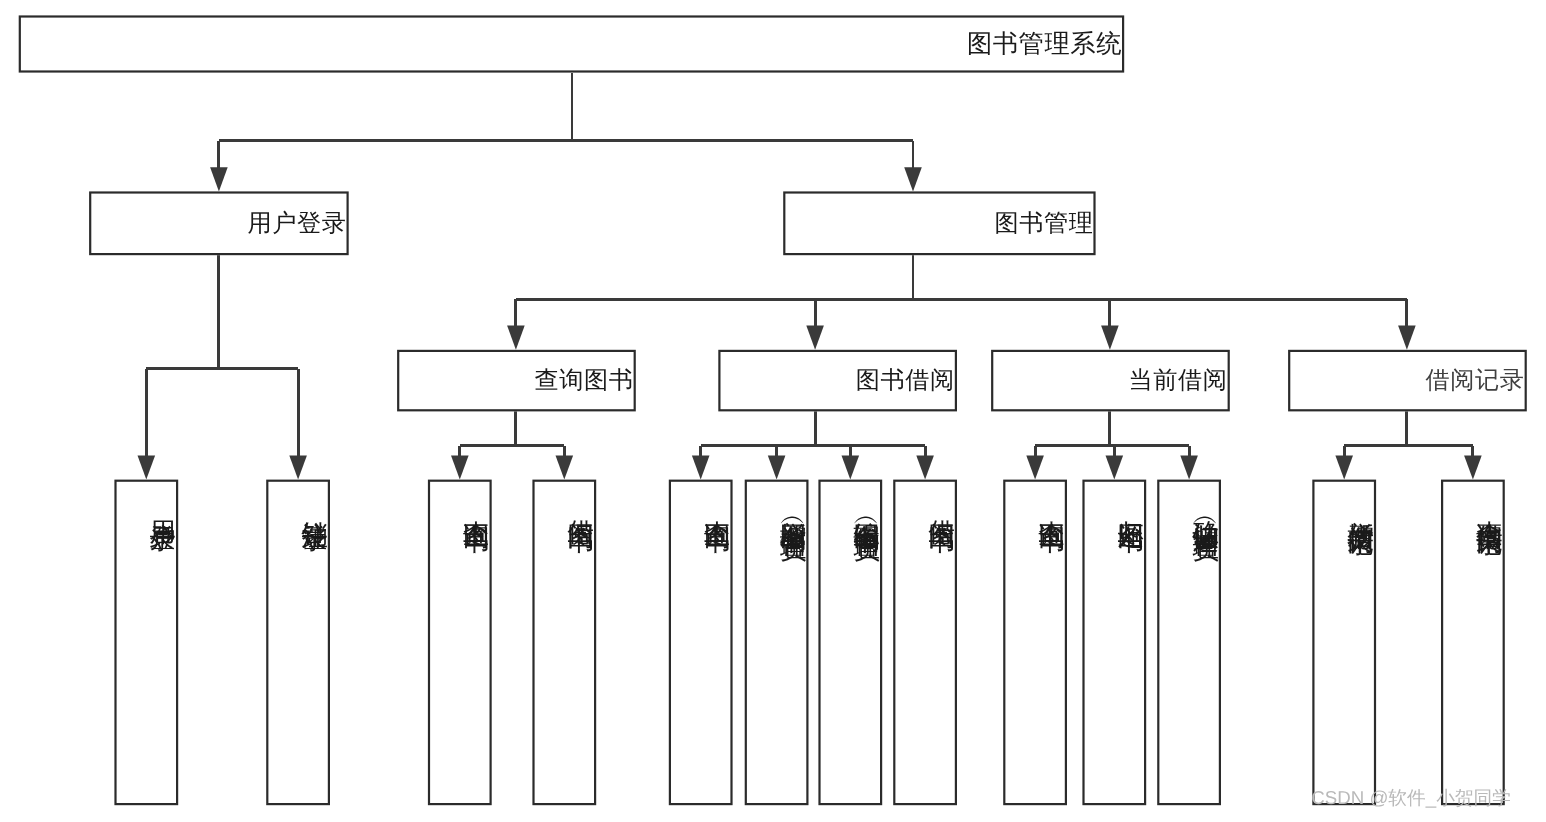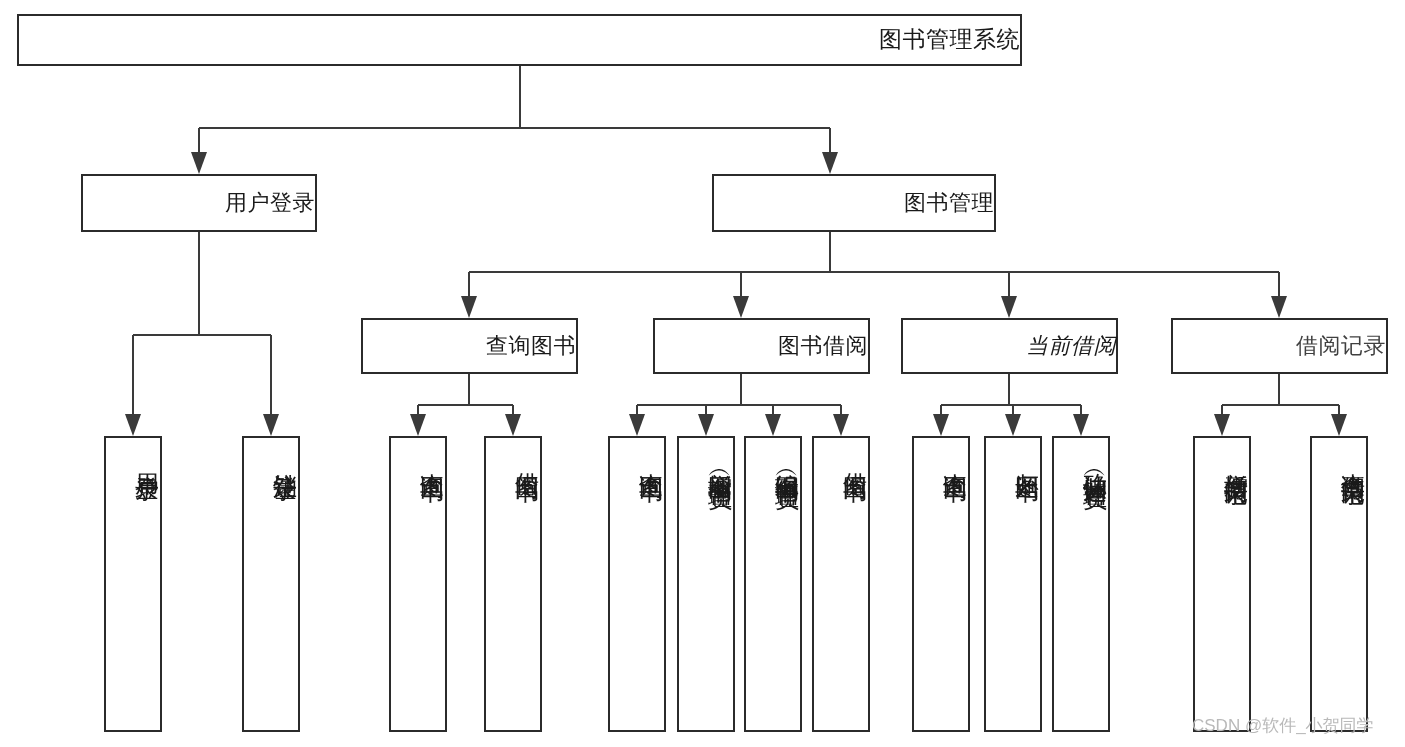--- a/index.html
+++ b/index.html
@@ -134,21 +134,21 @@
       </div>
       <div class="node horizontal" style="left: 712px; top: 174px; width: 284px; height: 58px; border-color: rgb(43, 43, 43); background: rgb(255, 255, 255); color: rgb(26, 26, 26);">
         <span class="node-label">图书管理</span>
       </div>
       <div class="node horizontal" style="left: 361px; top: 318px; width: 217px; height: 56px; border-color: rgb(43, 43, 43); background: rgb(255, 255, 255); color: rgb(26, 26, 26);">
         <span class="node-label">查询图书</span>
       </div>
       <div class="node horizontal" style="left: 633px; top: 318px; width: 217px; height: 56px; border-color: rgb(43, 43, 43); background: rgb(255, 255, 255); color: rgb(26, 26, 26); margin-left: 20px;">
         <span class="node-label">图书借阅</span>
       </div>
-      <div class="node horizontal" style="left: 901px; top: 318px; width: 217px; height: 56px; border-color: rgb(43, 43, 43); background: rgb(255, 255, 255); color: rgb(26, 26, 26); font-style: italic;">
+      <div class="node horizontal" style="left: 901px; top: 318px; width: 217px; height: 56px; border-color: rgb(43, 43, 43); background: rgb(255, 255, 255); color: rgb(26, 26, 26);">
         <span class="node-label">当前借阅</span>
       </div>
       <div class="node horizontal" style="left: 1171px; top: 318px; width: 217px; height: 56px; border-color: rgb(43, 43, 43); background: rgb(255, 255, 255); color: #404040;">
         <span class="node-label">借阅记录</span>
       </div>
       <div class="node vertical" style="left: 104px; top: 436px; width: 58px; height: 296px; border-color: rgb(43, 43, 43); background: rgb(255, 255, 255); color: rgb(26, 26, 26);">
         <span class="node-label">用户登录</span>
       </div>
       <div class="node vertical" style="left: 242px; top: 436px; width: 58px; height: 296px; border-color: rgb(43, 43, 43); background: rgb(255, 255, 255); color: rgb(26, 26, 26);">
         <span class="node-label">注销登录</span>

